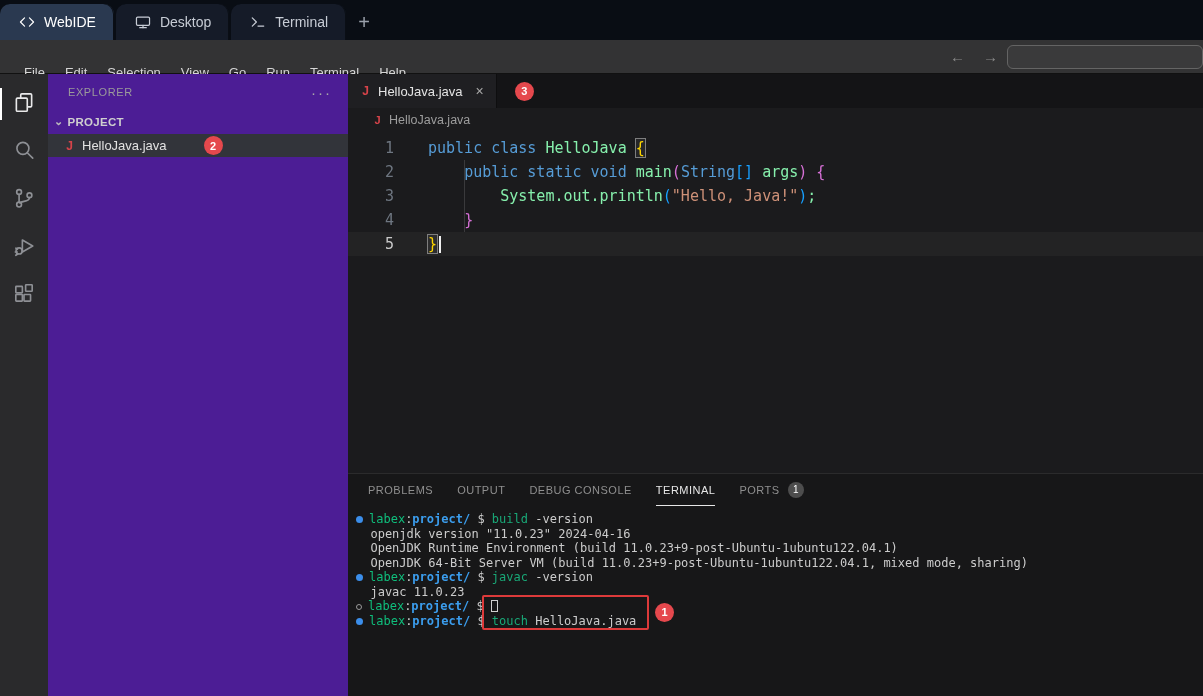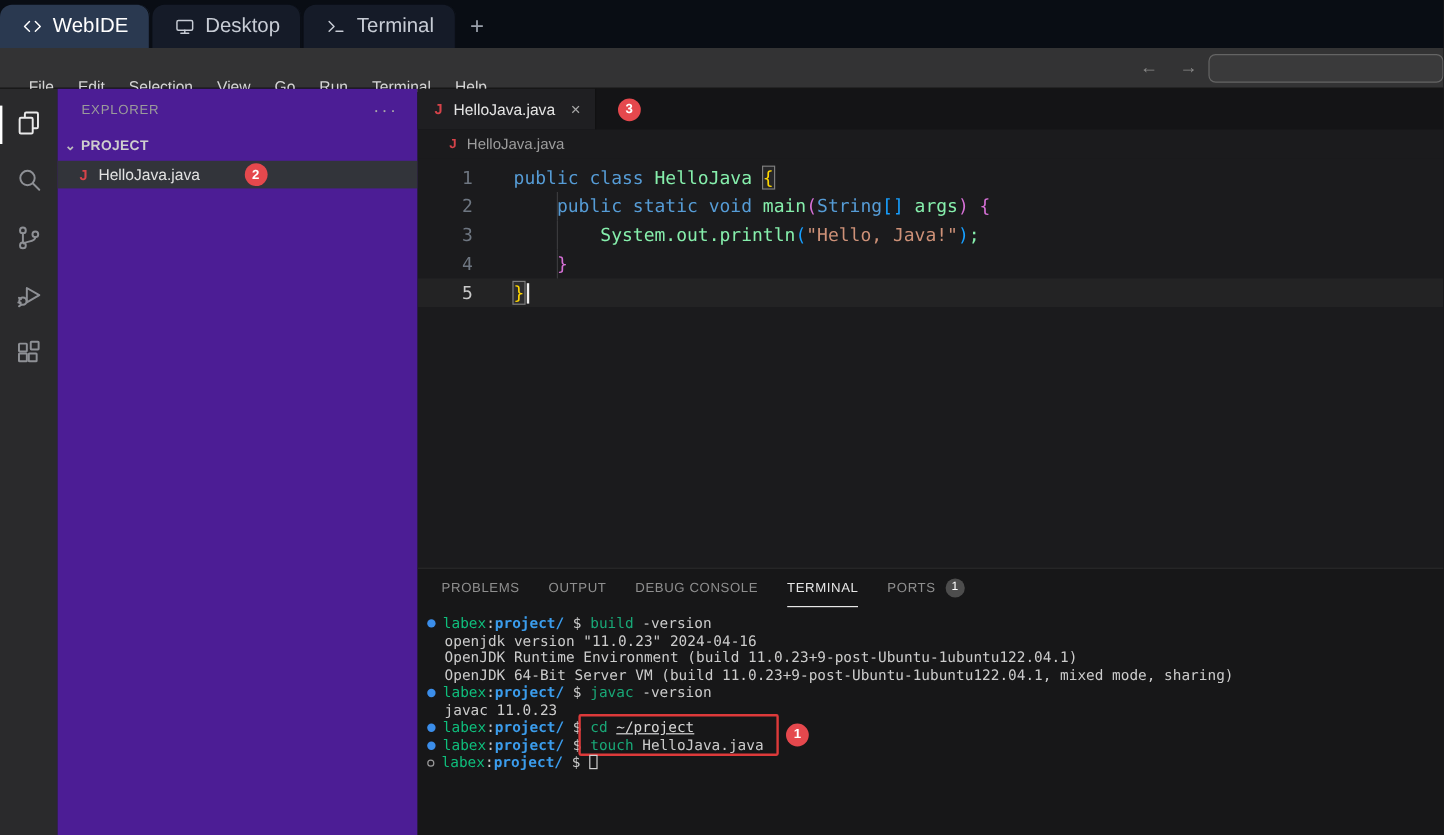--- a/index.html
+++ b/index.html
@@ -2,21 +2,21 @@
 <html><head>
 <meta charset="utf-8">
 <style>
   * { margin:0; padding:0; box-sizing:border-box; }
   html,body { width:1203px; height:696px; overflow:hidden; background:#1b1b1d;
     font-family:"Liberation Sans", sans-serif; -webkit-font-smoothing:antialiased; }
 
   
   .browser-bar { height:40px; background:#090d14; display:flex; align-items:flex-end; }
   .btab { height:36px; display:flex; align-items:center; gap:8px; padding:0 18px;
-    border-radius:10px 10px 0 0; background:#151b28; color:#c7ccd5; font-size:17px;
+    border-radius:10px 10px 0 0; background:#151b28; color:#c7ccd5; font-size:14px;
     margin-right:2px; cursor:pointer; box-shadow:inset -1px 0 0 #0a0e15; }
   .btab.active { background:#2a3950; color:#ffffff; }
   .btab svg { display:block; }
   .newtab { color:#9aa0ab; font-size:20px; padding:0 14px 6px 10px; cursor:pointer; }
 
   
   .menu-bar { height:34px; background:#333334; display:flex; align-items:center;
     color:#d6d6d6; font-size:13px; padding-left:14px; border-bottom:1px solid #111; }
   .menu-item { padding:4px 10px; border-radius:4px; cursor:pointer; }
   .menu-spacer { flex:1; }
@@ -291,19 +291,18 @@
         </div>
       <div class="terminal" id="terminal">
         <div class="anno-box"></div>
         <span class="badge abs1">1</span>
       <div class="t-line"><span class="dot"></span><span class="ts-user">labex</span><span class="ts-plain">:</span><span class="ts-path">project/</span><span class="ts-plain"> $ </span><span class="ts-cmd">build</span><span class="ts-plain"> -version</span></div>
           <div class="t-line"><span class="ts-out">  openjdk version "11.0.23" 2024-04-16</span></div>
           <div class="t-line"><span class="ts-out">  OpenJDK Runtime Environment (build 11.0.23+9-post-Ubuntu-1ubuntu122.04.1)</span></div>
           <div class="t-line"><span class="ts-out">  OpenJDK 64-Bit Server VM (build 11.0.23+9-post-Ubuntu-1ubuntu122.04.1, mixed mode, sharing)</span></div>
           <div class="t-line"><span class="dot"></span><span class="ts-user">labex</span><span class="ts-plain">:</span><span class="ts-path">project/</span><span class="ts-plain"> $ </span><span class="ts-cmd">javac</span><span class="ts-plain"> -version</span></div>
           <div class="t-line"><span class="ts-out">  javac 11.0.23</span></div>
-          <div class="t-line"><span class="dot"></span><span class="ts-user">labex</span><span class="ts-plain">:</span><span class="ts-path">project/</span><span class="ts-plain"> $ </span><span class="ts-cmd">cd</span><span class="ts-plain"> </span><span class="ts-under">~/project</span></div>
+          <div class="t-line"><span class="dot-open"></span><span class="ts-user">labex</span><span class="ts-plain">:</span><span class="ts-path">project/</span><span class="ts-plain"> $ </span><span class="t-cursor"></span></div>
           <div class="t-line"><span class="dot"></span><span class="ts-user">labex</span><span class="ts-plain">:</span><span class="ts-path">project/</span><span class="ts-plain"> $ </span><span class="ts-cmd">touch</span><span class="ts-plain"> </span><span class="ts-plain">HelloJava.java</span></div>
-          <div class="t-line"><span class="dot-open"></span><span class="ts-user">labex</span><span class="ts-plain">:</span><span class="ts-path">project/</span><span class="ts-plain"> $ </span><span class="t-cursor"></span></div>
         </div>
     </div>
   </div>
 </div>
 
 </body></html>

